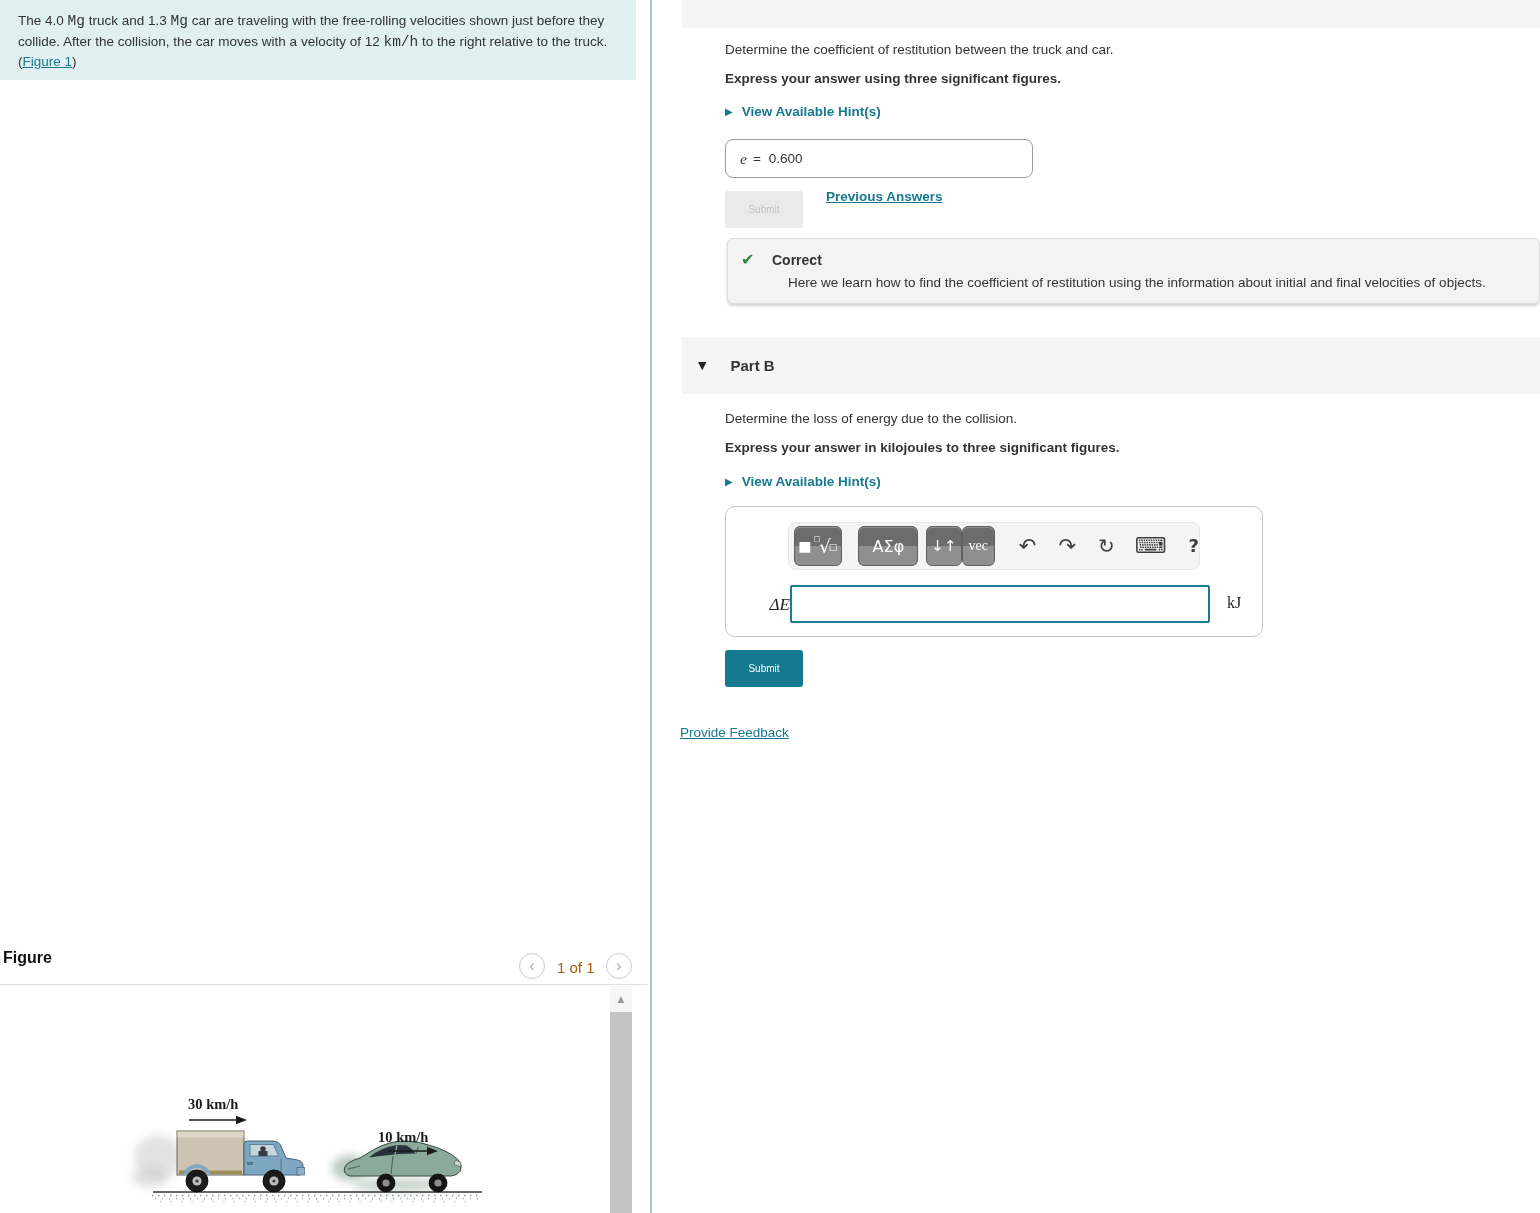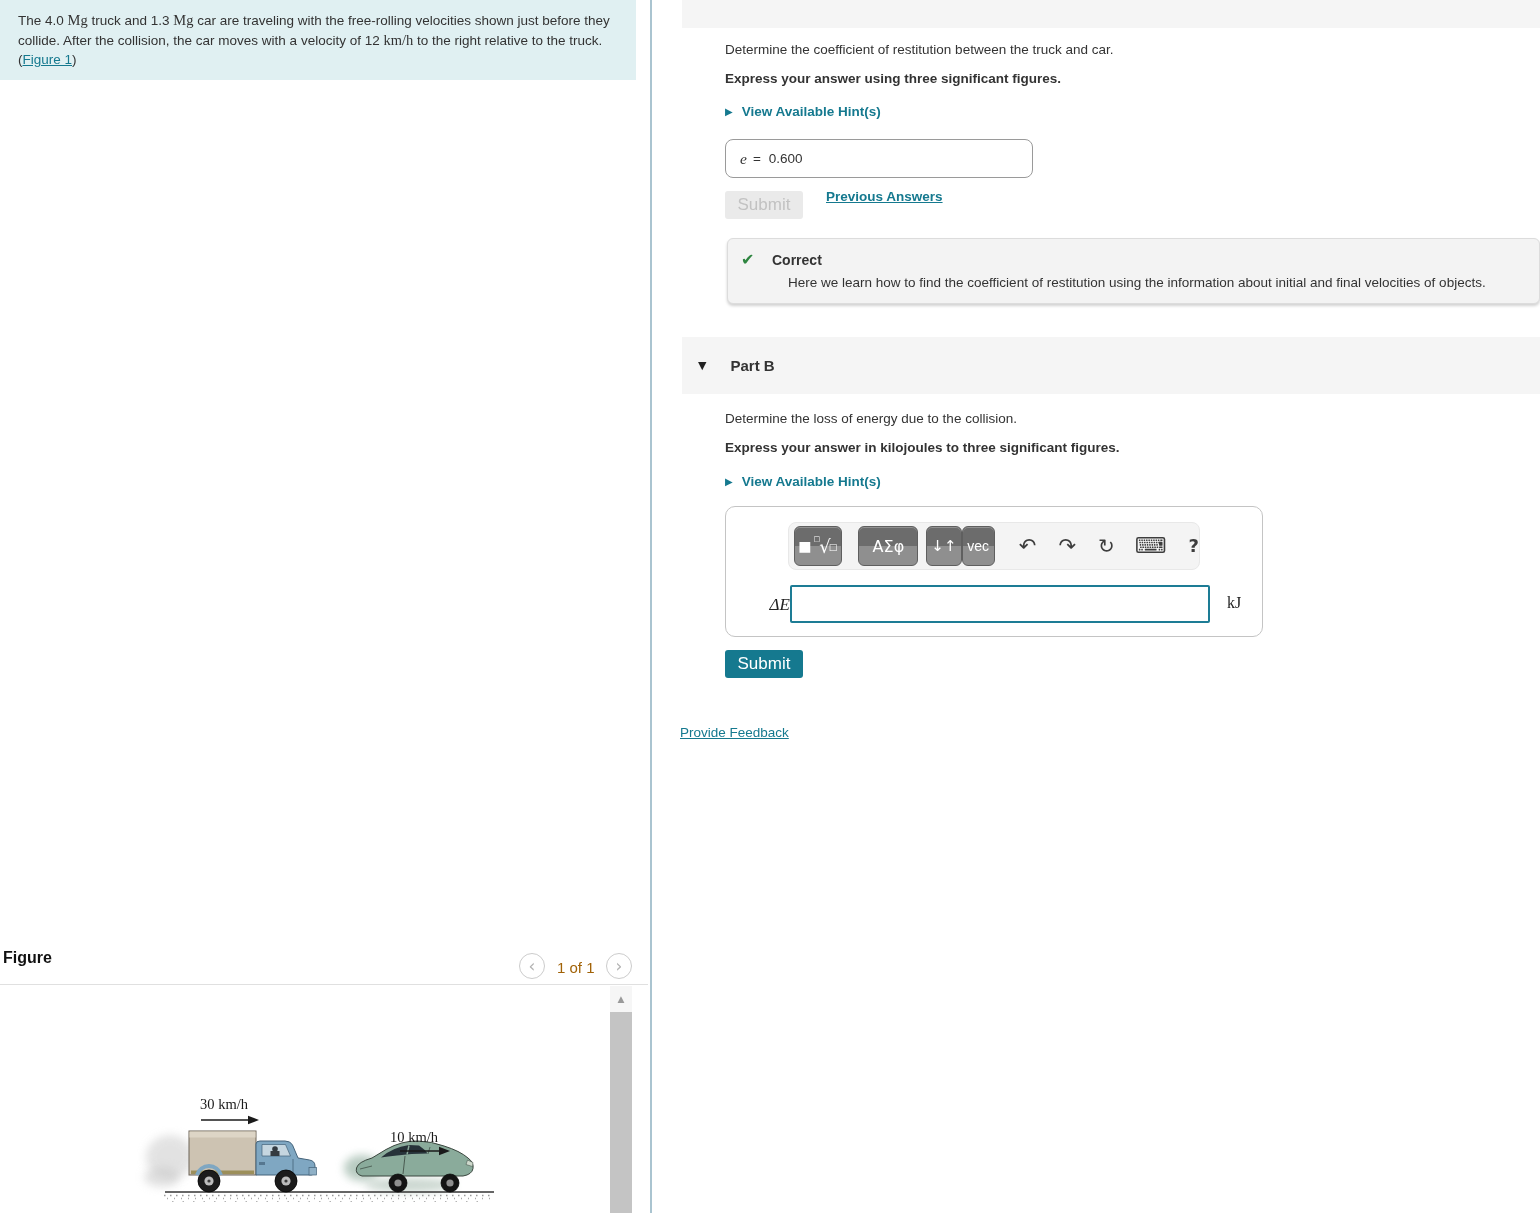--- a/index.html
+++ b/index.html
@@ -9,35 +9,35 @@
     font-family:"Liberation Sans", sans-serif; color:#333; background:#fff;
   }
   .abs { position:absolute; }
 
   
   .problem-box {
     left:0; top:0; width:636px; height:80px;
     background:#e0f0f2; padding:11px 20px 0 18px;
     font-size:13.5px; line-height:19.5px; color:#333;
   }
-  .problem-box .unit { font-family:Liberation Serif, serif; font-size:14.5px; }
+  .problem-box .unit { font-family:Liberation Mono, monospace; font-size:14.5px; }
   .figure-link { color:#15798f; text-decoration:underline; cursor:pointer; }
 
   .figure-heading { left:3px; top:949px; font-size:16px; font-weight:bold; color:#111; }
   .pager-btn {
     width:26px; height:26px; border-radius:50%; border:1px solid #ccc; background:#fff;
     color:#b3b3b3; font-size:17px; line-height:23px; text-align:center; cursor:pointer;
     font-family:"DejaVu Sans", sans-serif;
   }
   .pager-prev { left:519px; top:953px; }
   .pager-count { left:557px; top:959px; font-size:15px; color:#a16207; }
   .pager-next { left:606px; top:953px; }
   .figure-divider { left:0; top:984px; width:648px; height:1px; background:#e0e0e0; }
 
-  .figure-viewport { left:12px; top:985px; width:650px; height:228px; background:#fff; }
+  .figure-viewport { left:0; top:985px; width:650px; height:228px; background:#fff;font-weight:bold; }
   .fig-svg { position:absolute; left:0; top:0; }
 
   .fig-scroll-track { left:610px; top:986px; width:22px; height:227px; background:#f6f6f6; }
   .fig-scroll-up {
     left:610px; top:988px; width:22px; height:22px; background:#f6f6f6; border:0;
     color:#9a9a9a; font-size:9px; text-align:center; cursor:pointer;
     font-family:"DejaVu Sans", sans-serif;
   }
   .fig-scroll-thumb { left:610px; top:1012px; width:22px; height:201px; background:#c4c4c4; cursor:pointer; }
 
@@ -60,21 +60,21 @@
   .answer-box-a {
     left:725px; top:139px; width:308px; height:39px;
     border:1px solid #9a9a9a; border-radius:8px; background:#fff;
     display:flex; align-items:center; padding-left:14px; gap:6px;
   }
   .answer-box-a .var { font-family:"Liberation Serif","DejaVu Serif",serif; font-style:italic; font-size:15.5px; }
   .answer-box-a .eq  { font-size:13.5px; }
   .answer-box-a .val { font-size:13.5px; margin-left:2px; }
 
   .btn {
-    height:28px; border:0; border-radius:3px; font-size:17px;
+    height:37px; border:0; border-radius:3px; font-size:10px;
     font-family:"Liberation Sans",sans-serif; cursor:pointer;
   }
   .submit-disabled {
     left:725px; top:191px; width:78px;
     background:#eaeaea; color:#c2c2c2; cursor:default;
   }
   .prev-answers {
     left:826px; top:189px; color:#15798f; font-weight:bold; font-size:13.5px;
     text-decoration:underline; cursor:pointer;
   }
@@ -110,21 +110,21 @@
   .tool-btn {
     height:40px; margin-top:0; border:1px solid #5f5f5f; border-radius:6px;
     background:linear-gradient(#6c6c6c 50%, #8f8f8f 50%);
     color:#fff; cursor:pointer; font-family:"DejaVu Sans",sans-serif;
     display:flex; align-items:center; justify-content:center;
     box-shadow:inset 0 1px 0 rgba(255,255,255,.25);
   }
   .tb-templates { width:51px; margin-left:5px; }
   .tb-greek     { width:63px; margin-left:16px; font-size:16px; }
   .tb-arrows    { width:37px; margin-left:8px; font-size:15px; }
-  .tb-vec       { width:35px; font-size:14px; font-family:Liberation Sans, sans-serif; }
+  .tb-vec       { width:35px; font-size:14px; font-family:Liberation Serif, serif; }
   .tb-templates .sq   { font-size:14px; }
   .tb-templates .sup  { font-size:7px; position:relative; top:-7px; left:2px; }
   .tb-templates .root { font-size:18px; position:relative; left:1px; }
   .tb-templates .rad  { font-size:9px; position:relative; left:-1px; top:1px; }
   .tool-icon {
     border:0; background:transparent; color:#3d3d3d; cursor:pointer;
     font-family:"DejaVu Sans",sans-serif; font-size:21px; line-height:1;
   }
   .ti-undo  { margin-left:24px; }
   .ti-redo  { margin-left:22px; }

